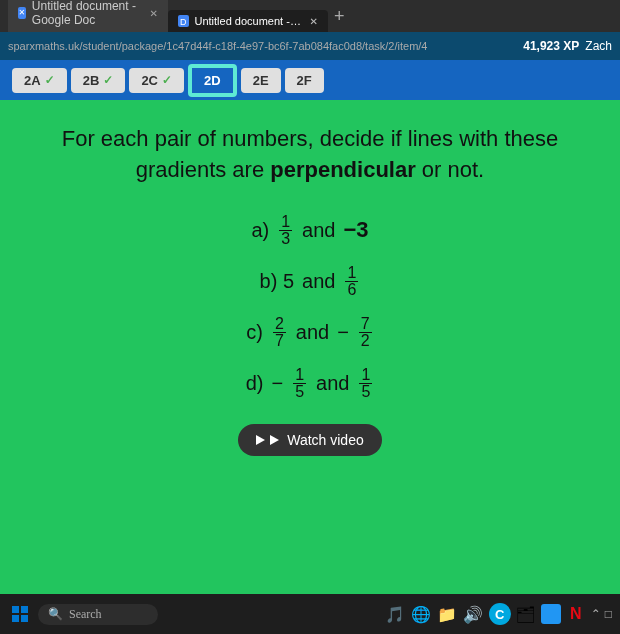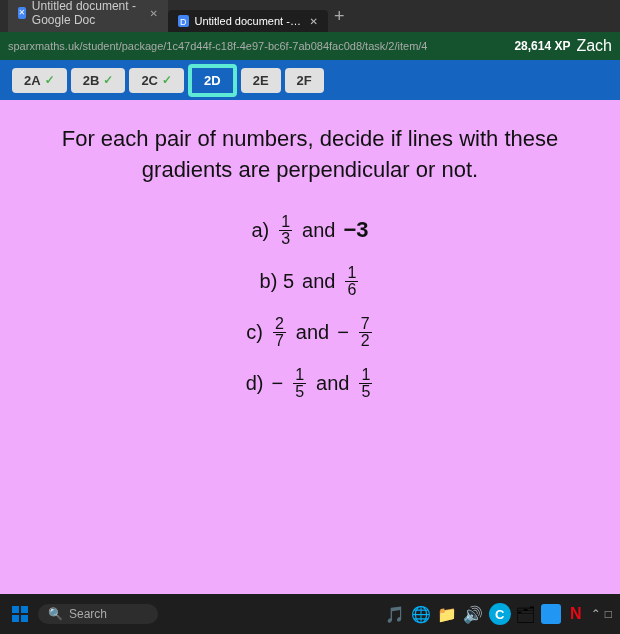--- a/index.html
+++ b/index.html
@@ -47,40 +47,40 @@
       border-radius: 2px;
       display: inline-block;
       font-size: 8px;
       color: white;
       text-align: center;
       line-height: 12px;
     }
 
     
     .address-bar {
-      background: #14532d;
+      background: #0c4a6e;
       height: 28px;
       display: flex;
       align-items: center;
       padding: 0 8px;
       gap: 6px;
     }
     .address-text {
       color: #aaa;
       font-size: 11px;
       flex: 1;
     }
     .xp-text {
       color: #fff;
       font-size: 12px;
       font-weight: bold;
     }
     .user-name {
       color: #fff;
-      font-size: 16px;
+      font-size: 12px;
     }
 
     
     .main-content {
       background: #fff;
       flex: 1;
       height: calc(634px - 32px - 28px - 40px);
       display: flex;
       flex-direction: column;
     }
@@ -111,36 +111,36 @@
       color: #fff;
       border: 4px solid #5eead4;
     }
     .nav-tab .checkmark {
       color: #4caf50;
       font-size: 12px;
     }
 
     
     .question-area {
-      background: #f0abfc;
+      background: #22c55e;
       padding: 24px 32px 16px;
       flex: 1;
       display: flex;
       flex-direction: column;
       align-items: center;
     }
     .question-text {
       font-size: 22px;
       color: #111;
       text-align: center;
       line-height: 1.4;
       margin-bottom: 28px;
     }
     .question-text strong {
-      font-weight: 400;
+      font-weight: 700;
     }
 
     
     .math-items {
       display: flex;
       flex-direction: column;
       gap: 18px;
       align-items: center;
       margin-bottom: 24px;
     }
@@ -223,20 +223,21 @@
       border-radius: 12px;
       display: flex;
       align-items: center;
       padding: 3px 10px;
       gap: 6px;
       min-width: 120px;
     }
     .search-text {
       color: #aaa;
       font-size: 12px;
+      font-family: Liberation Serif, serif;
     }
     .taskbar-icons-right {
       margin-left: auto;
       display: flex;
       align-items: center;
       gap: 4px;
     }
     .taskbar-circle-icon {
       width: 22px;
       height: 22px;
@@ -260,21 +261,21 @@
   <div class="tab active">
     <span class="tab-favicon" style="background:#4285f4;font-size:9px;padding:1px 2px;">D</span>
     <span style="font-size:11px;color:#fff;max-width:130px;overflow:hidden;white-space:nowrap;text-overflow:ellipsis;">Untitled document - Google Doc...</span>
     <span class="tab-close">✕</span>
   </div>
   <div style="color:#aaa;font-size:18px;padding:0 6px;cursor:pointer;align-self:center;">+</div>
 </div>
 
 <div class="address-bar">
   <span class="address-text">sparxmaths.uk/student/package/1c47d44f-c18f-4e97-bc6f-7ab084fac0d8/task/2/item/4</span>
-  <span class="xp-text">28,614 XP</span>
+  <span class="xp-text">41,923 XP</span>
   <span class="user-name">Zach</span>
 </div>
 
 <div class="main-content">
 
   <div class="nav-tabs">
     <div class="nav-tab">
       <span>2A</span>
       <span class="checkmark">✓</span>
     </div>
@@ -347,20 +348,27 @@
         </span>
         <span>and</span>
         <span class="fraction">
           <span class="num">1</span>
           <span class="den">5</span>
         </span>
       </div>
 
     </div>
 
+    <button class="watch-video-btn">
+      <span style="display:inline-block;">
+        <span style="display:inline-block;width:0;height:0;border-top:5px solid transparent;border-bottom:5px solid transparent;border-left:9px solid white;"></span>
+        <span style="display:inline-block;width:0;height:0;border-top:5px solid transparent;border-bottom:5px solid transparent;border-left:9px solid white;margin-left:1px;"></span>
+      </span>
+      <span>Watch video</span>
+    </button>
 
   </div>
 </div>
 
 <div class="taskbar">
   <div class="taskbar-icon">
     <div class="win-icon">
       <span></span>
         <span></span>
         <span></span>

